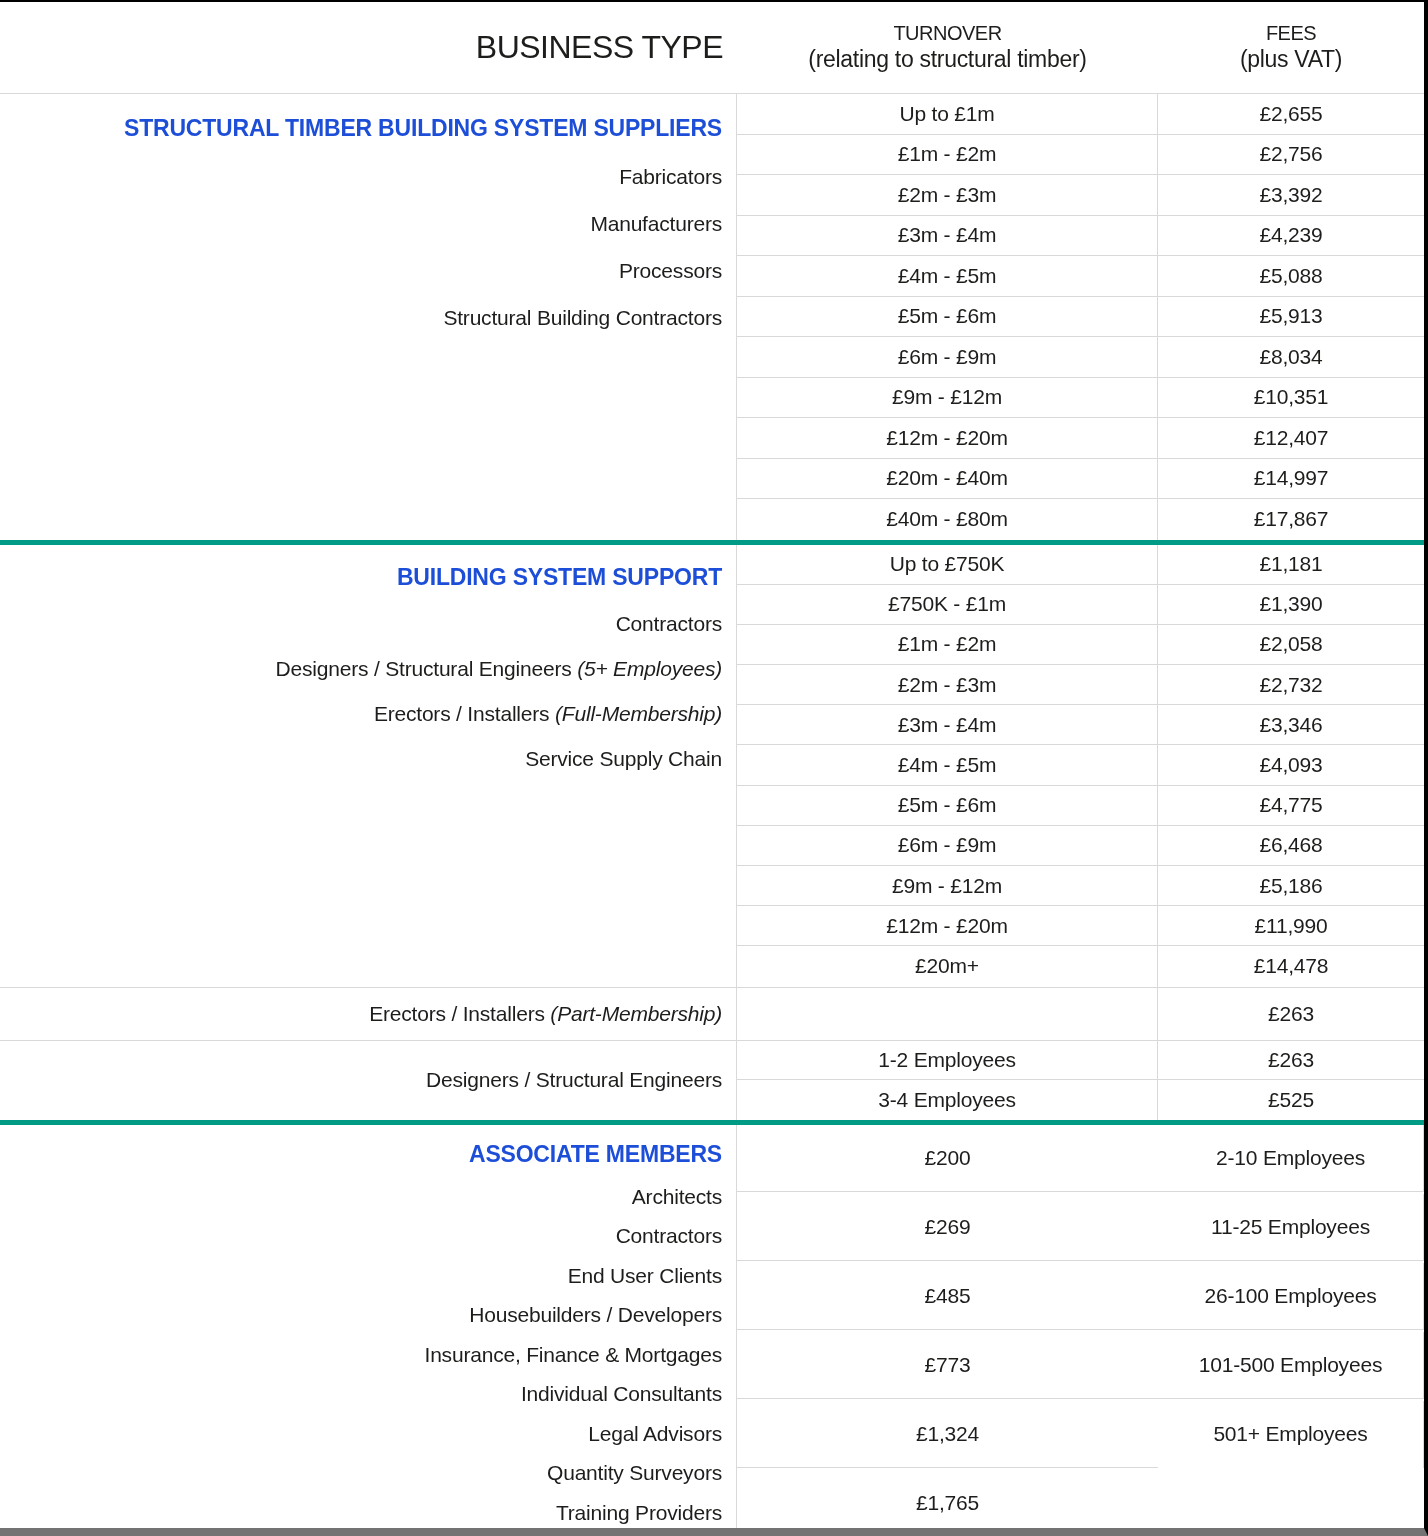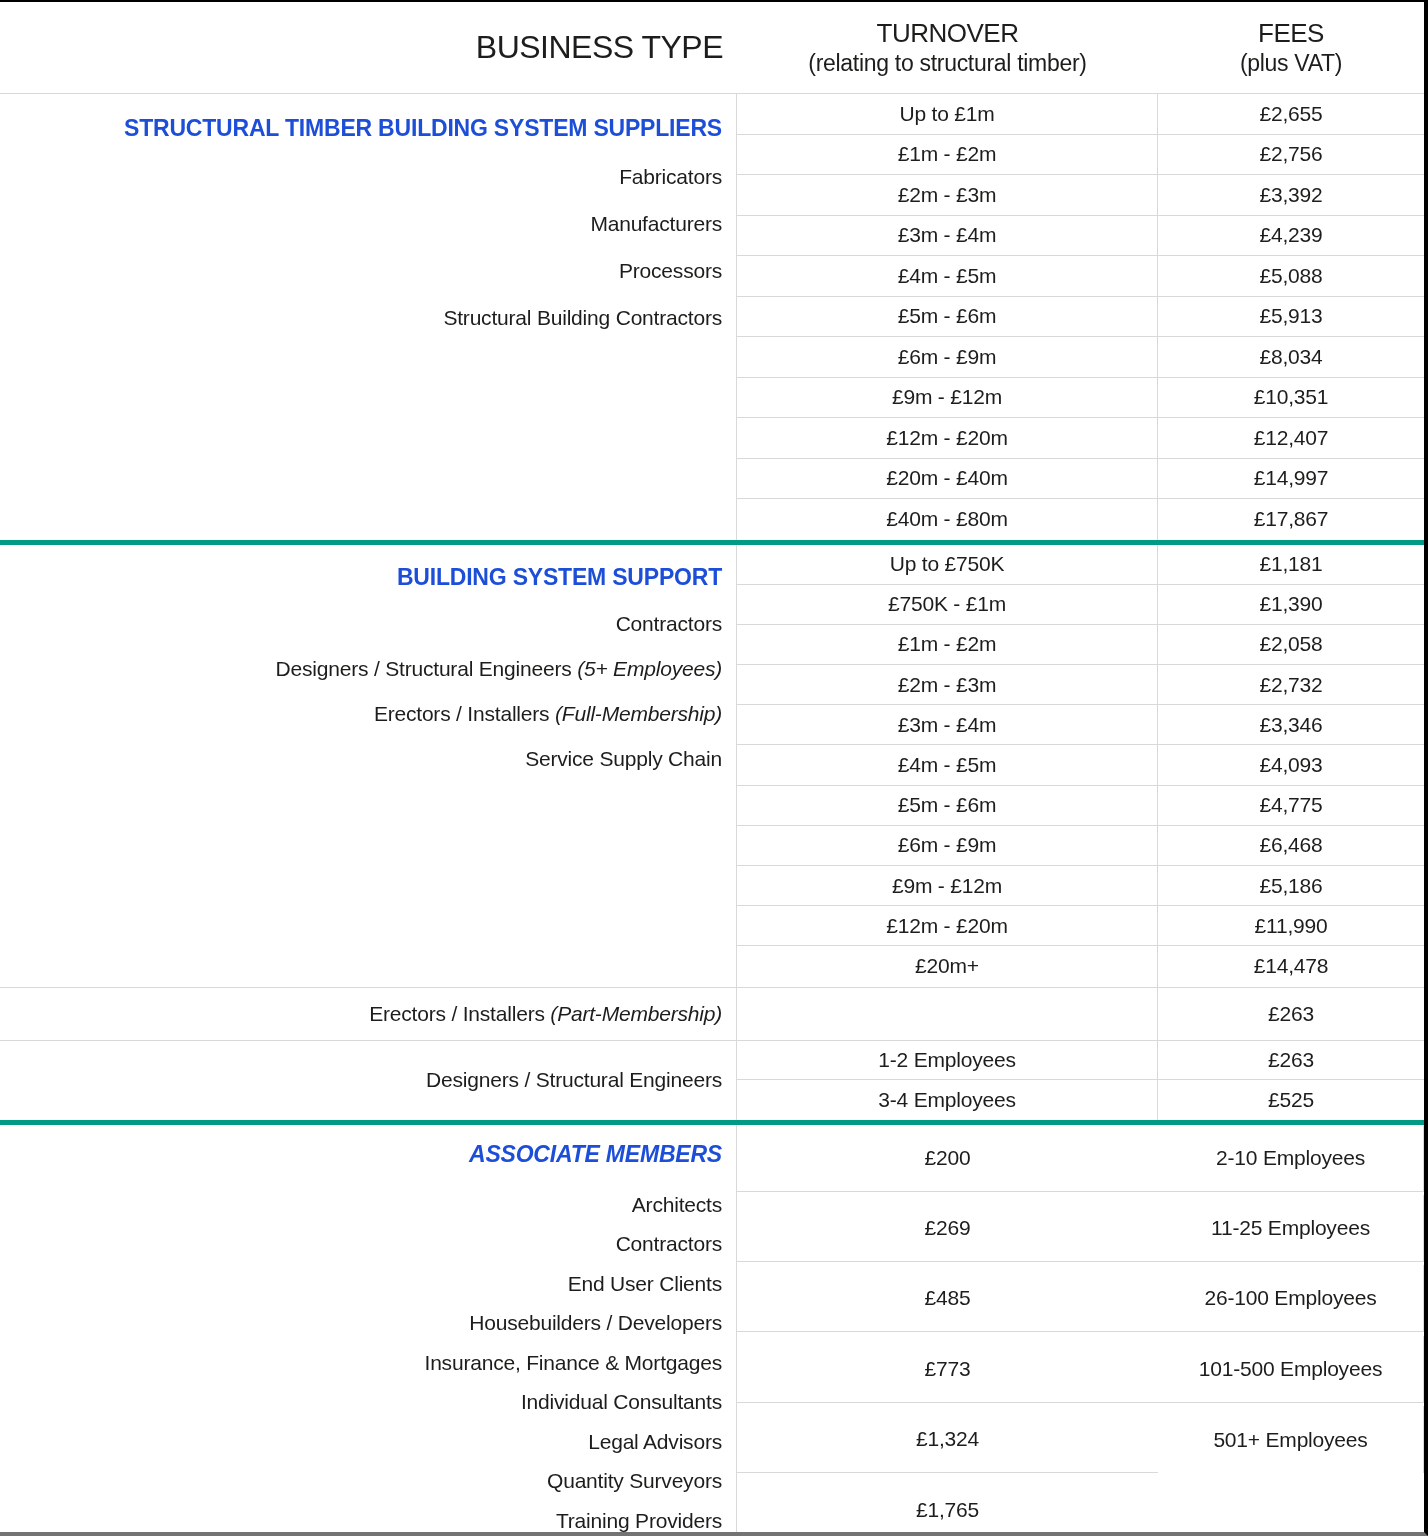--- a/index.html
+++ b/index.html
@@ -1,27 +1,27 @@
 <!DOCTYPE html>
 <html><head>
 <meta charset="utf-8">
 <style>
   html,body{margin:0;padding:0;background:#fff;}
   body{font-family:"Liberation Sans","DejaVu Sans",sans-serif;color:#1d1d1b;}
   .page{
     width:1428px;height:1536px;box-sizing:border-box;overflow:hidden;
-    border-top:2px solid #000;border-right:4px solid #000;border-bottom:4px solid #737373;
+    border-top:2px solid #000;border-right:4px solid #000;border-bottom:8px solid #737373;
     background:#fff;
   }
   
   .thead{display:grid;grid-template-columns:737px 421px 266px;height:91px;
          border-bottom:1px solid #d9d9d9;align-items:center;}
   .th-bt{text-align:right;padding-right:14px;font-size:32px;letter-spacing:-0.5px;}
   .th-group{text-align:center;line-height:1.1;}
-  .th-main{font-size:26px;letter-spacing:-0.5px;}
+  .th-main{font-size:20px;letter-spacing:-0.5px;}
   .th-sub{font-size:23px;margin-top:3px;letter-spacing:-0.3px;}
   
   .section,.subsection{display:grid;grid-template-columns:737px 421px 266px;grid-auto-flow:row;}
   .teal-divider{height:5px;background:#009a85;}
   .bt-cell{grid-column:1;border-right:1px solid #d9d9d9;text-align:right;padding-right:14px;box-sizing:border-box;}
   .sec-heading{font-weight:bold;color:#1d4ed8;font-size:23px;letter-spacing:-0.2px;}
   .bt-item{font-size:21px;letter-spacing:-0.2px;line-height:26px;}
   .bt-item .it{font-style:italic;}
   .cell{display:flex;align-items:center;justify-content:center;
         border-bottom:1px solid #d9d9d9;font-size:21px;letter-spacing:-0.2px;box-sizing:border-box;}
@@ -31,21 +31,21 @@
   .sec0 .cell{height:40.5px;}
   .sec0 .bt-cell{padding-top:21px;}
   .sec0 .sec-heading{margin-bottom:22px;}
   .sec0 .bt-item{margin-bottom:21px;}
   .sec1 .cell{height:40.2px;}
   .sec1 .bt-cell{padding-top:19px;}
   .sec1 .sec-heading{margin-bottom:20px;}
   .sec1 .bt-item{margin-bottom:19px;}
   .sec2 .cell{height:67px;}
   .sec2 .bt-cell{padding-top:16px;}
-  .sec2 .sec-heading{margin-bottom:24px;font-style:italic;}
+  .sec2 .sec-heading{margin-bottom:16px;}
   .sec2 .bt-item{margin-bottom:13.5px;}
   
   .subsection{border-top:1px solid #d9d9d9;}
   .subsection .bt-cell{display:flex;align-items:center;justify-content:flex-end;}
   .subA .cell{height:52px;border-bottom:none;}
   .subB .cell{height:39.5px;}
   .subB .cell.rlast{border-bottom:none;}
 </style>
 </head>
 <body>

